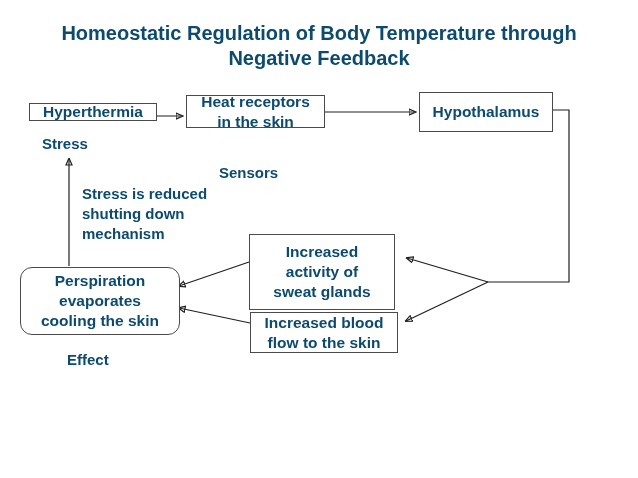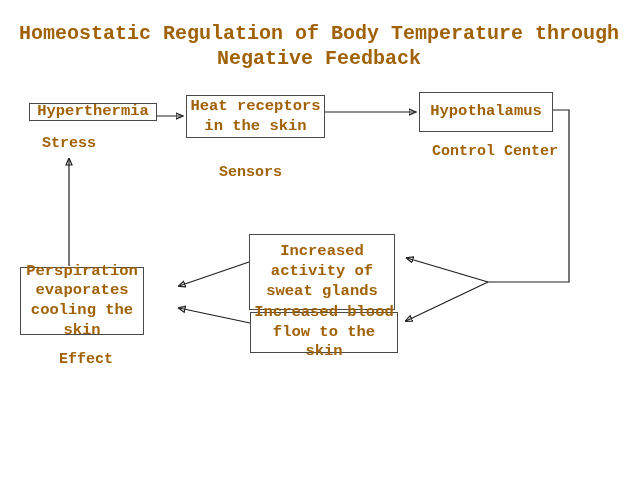--- a/index.html
+++ b/index.html
@@ -7,23 +7,23 @@
     padding: 0;
     background: #ffffff;
   }
   * { box-sizing: border-box; }
 
   .canvas {
     position: relative;
     width: 638px;
     height: 478px;
     background: #ffffff;
-    font-family: Liberation Mono, monospace;
+    font-family: Liberation Sans, sans-serif;
     font-weight: bold;
-    color: #a16207;
+    color: #0c4a6e;
     overflow: hidden;
   }
 
   .title {
     position: absolute;
     left: 0;
     top: 21px;
     width: 100%;
     text-align: center;
     font-size: 20px;
@@ -41,38 +41,38 @@
     justify-content: center;
     text-align: center;
     font-size: 15.5px;
     line-height: 1.27;
     white-space: pre-line;
     z-index: 2;
     padding: 1px 2px;
   }
 
   .node-hyperthermia  { left: 22px;  top: 103px; width: 128px; height: 18px; margin-left: 7px; }
-  .node-heat-receptors{ left: 186px; top: 95px;  width: 139px; height: 43px; }
+  .node-heat-receptors{ left: 186px; top: 95px;  width: 139px; height: 33px; }
   .node-hypothalamus  { left: 419px; top: 92px;  width: 134px; height: 40px; }
   .node-sweat-glands  { left: 249px; top: 234px; width: 146px; height: 76px; }
   .node-blood-flow    { left: 250px; top: 312px; width: 148px; height: 41px; }
-  .node-perspiration  { left: 20px;  top: 267px; width: 124px; height: 68px; }
+  .node-perspiration  { left: 20px;  top: 267px; width: 160px; height: 68px; border-radius: 12px; }
 
   .lbl {
     position: absolute;
     font-size: 15px;
     line-height: 20px;
     white-space: pre-line;
     z-index: 2;
   }
   .lbl-stress         { left: 42px;  top: 134px; text-align: center; }
   .lbl-sensors        { left: 219px; top: 147px; margin-top: 16px; }
   .lbl-control-center { left: 432px; top: 142px; }
   .lbl-feedback-note  { left: 82px;  top: 184px; }
-  .lbl-effect         { left: 59px;  top: 350px; }
+  .lbl-effect         { left: 67px;  top: 350px; }
   .lbl-effectors      { left: 293px; top: 377px; }
 
   svg.connectors {
     position: absolute;
     left: 0;
     top: 0;
     width: 638px;
     height: 478px;
     z-index: 1;
   }
@@ -123,19 +123,21 @@
 flow to the skin</div>
 
   <div class="node node-perspiration">Perspiration
 evaporates
 cooling the skin</div>
 
   <div class="lbl lbl-stress">Stress</div>
 
   <div class="lbl lbl-sensors">Sensors</div>
 
-  <div class="lbl lbl-control-center">Control Center</div>
 
+  <div class="lbl lbl-feedback-note">Stress is reduced
+shutting down
+mechanism</div>
 
   <div class="lbl lbl-effect">Effect</div>
 
 
 </div>
 
 </body></html>

